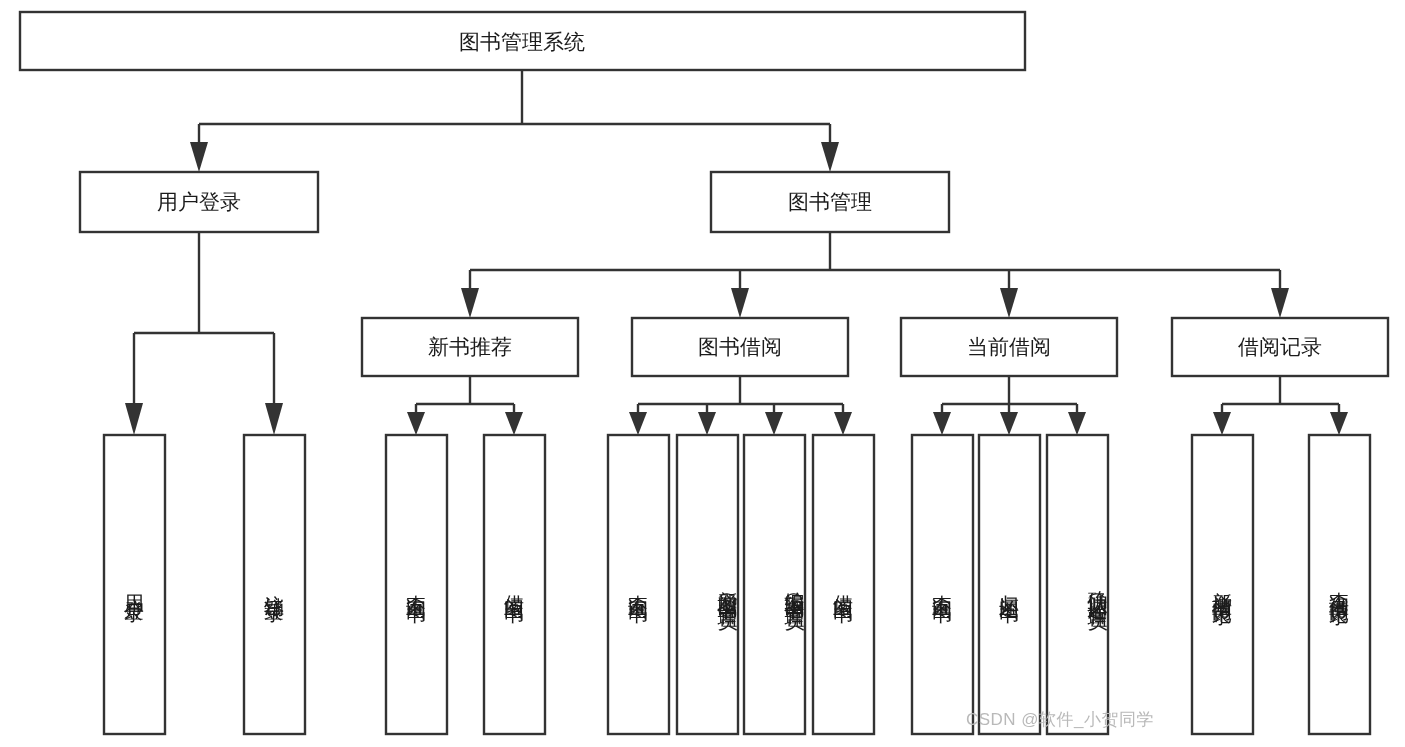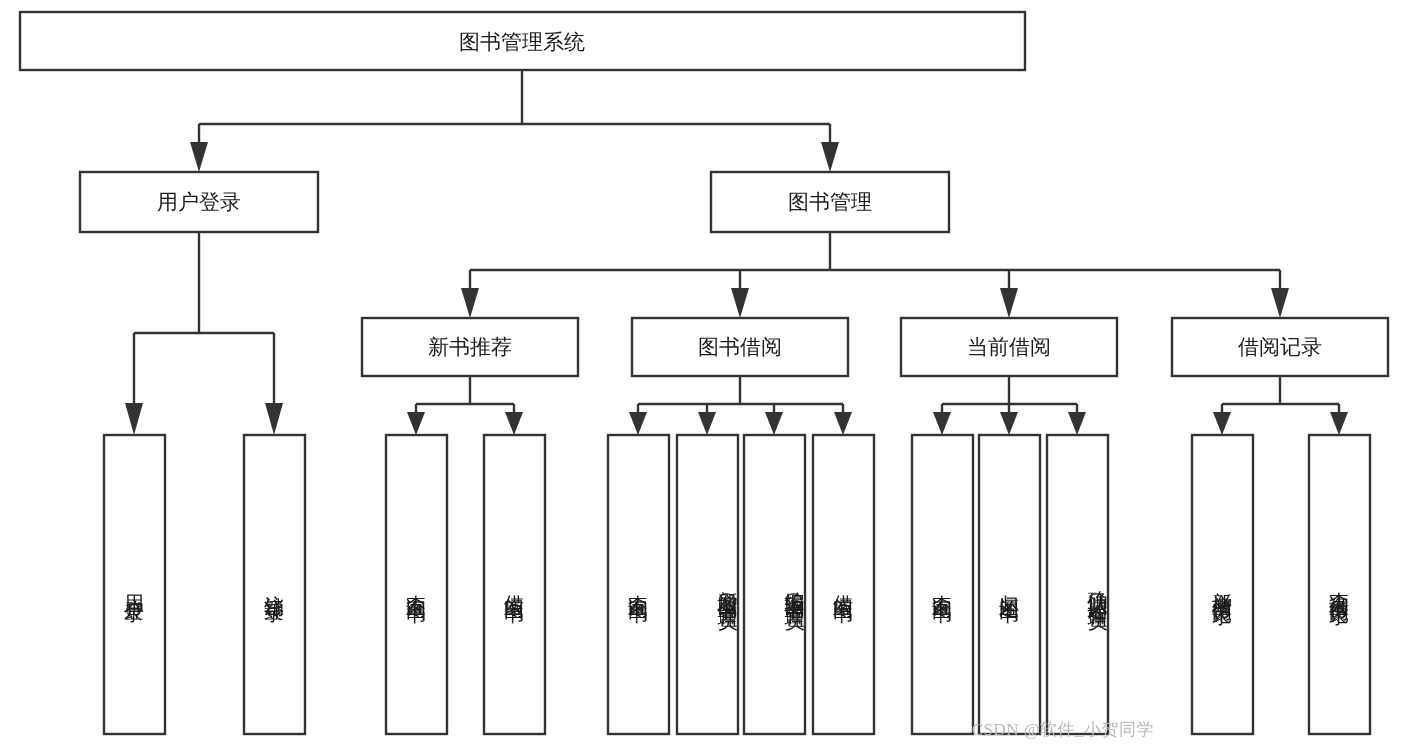--- a/index.html
+++ b/index.html
@@ -59,22 +59,22 @@
     color: #1b1b1b;
     display: flex;
     align-items: center;
     justify-content: center;
     white-space: nowrap;
     pointer-events: none;
   }
   .watermark {
     position: absolute;
     right: 12px;
-    bottom: 6px;
-    font-family: Liberation Serif, serif;
+    bottom: 16px;
+    font-family: Liberation Sans, sans-serif;
     font-size: 17px;
     color: #b9b9b9;
     letter-spacing: 0.5px;
     user-select: none;
   }
 </style>
 </head>
 <body>
 
 <div id="diagram-root">

